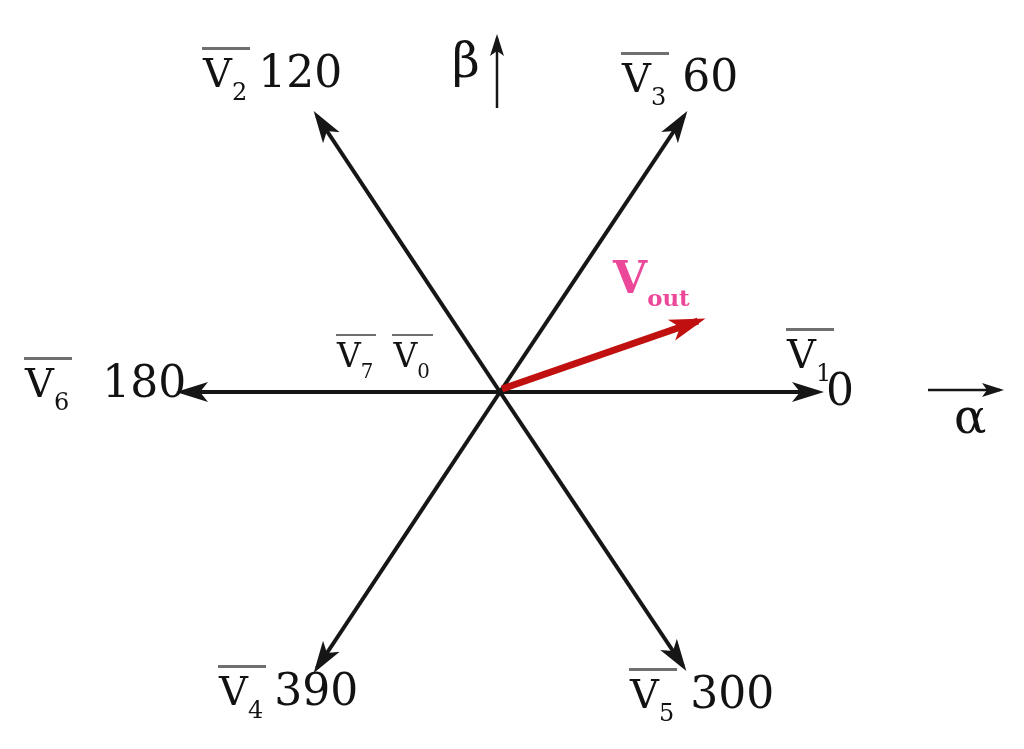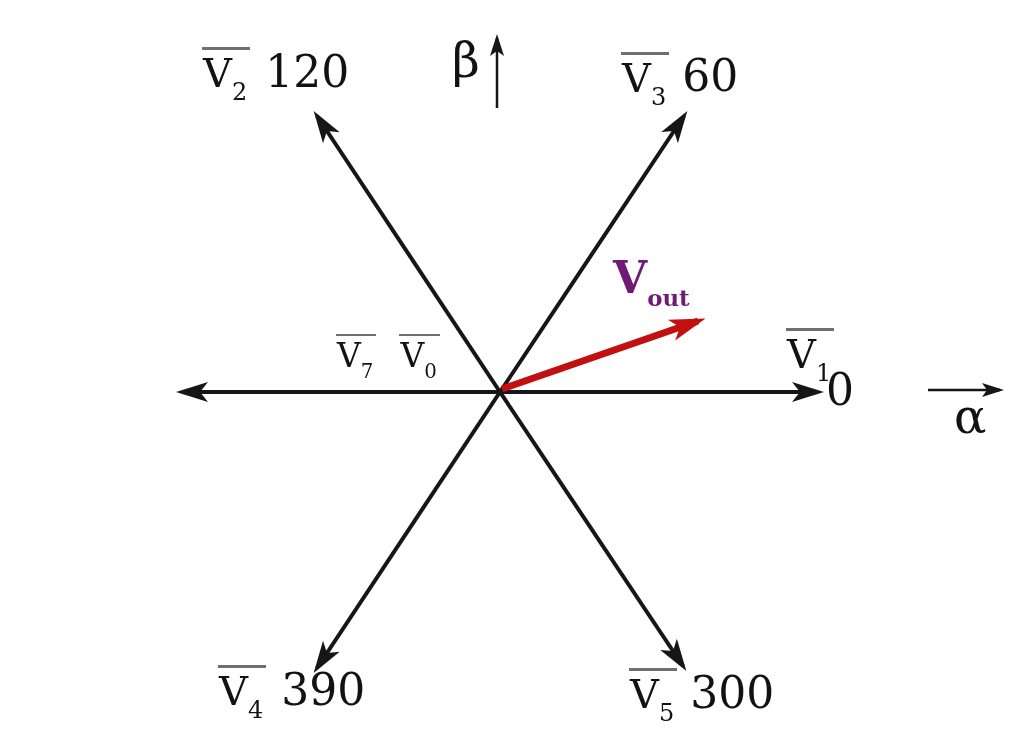--- a/index.html
+++ b/index.html
@@ -30,32 +30,32 @@
   .vbar.small{font-size:33px;border-top-width:2.5px;}
   .vbar sub{
     font-size:0.60em;
     line-height:0;
     position:relative;
     top:0.18em;
   }
   .num{font-size:44px;line-height:1;}
   .greek{font-size:48px;line-height:1;}
   .vout-label{
-    color:#701a75;
+    color:#ec4899;
     font-weight:bold;
     font-size:44px;
   }
   .vout-label sub{
     font-size:0.52em;
     line-height:0;
     position:relative;
     top:0.12em;
     font-weight:bold;
   }
-  .gap-sm{margin-left:15px;}
+  .gap-sm{margin-left:8px;}
   .gap-md{margin-left:13px;}
   .gap-lg{margin-left:30px;}
 </style>
 </head>
 <body>
 
 <div id="canvas">
 
   <svg id="vectors-svg" width="1024" height="749" viewBox="0 0 1024 749">
     <defs>
@@ -95,20 +95,24 @@
 
   <div class="label" style="left:621px;top:52px;align-items:flex-end;">
     <span class="vbar"><span>V</span><sub>3</sub></span>
     <span class="num gap-md">60</span>
   </div>
 
   <div class="label vout-label" style="left:613px;top:256px;">
     <span><span>V</span><sub>out</sub></span>
   </div>
 
+  <div class="label" style="left:24px;top:357px;">
+    <span class="vbar"><span>V</span><sub>6</sub></span>
+    <span class="num gap-lg">180</span>
+  </div>
 
   <div class="label" style="left:336px;top:334px;gap:8px;">
     <span class="vbar small"><span>V</span><sub>7</sub></span>
     <span class="vbar small gap-sm"><span>V</span><sub>0</sub></span>
   </div>
 
   <div class="label" style="left:786px;top:328px;">
     <span class="vbar"><span>V</span><sub>1</sub></span>
   </div>
 

